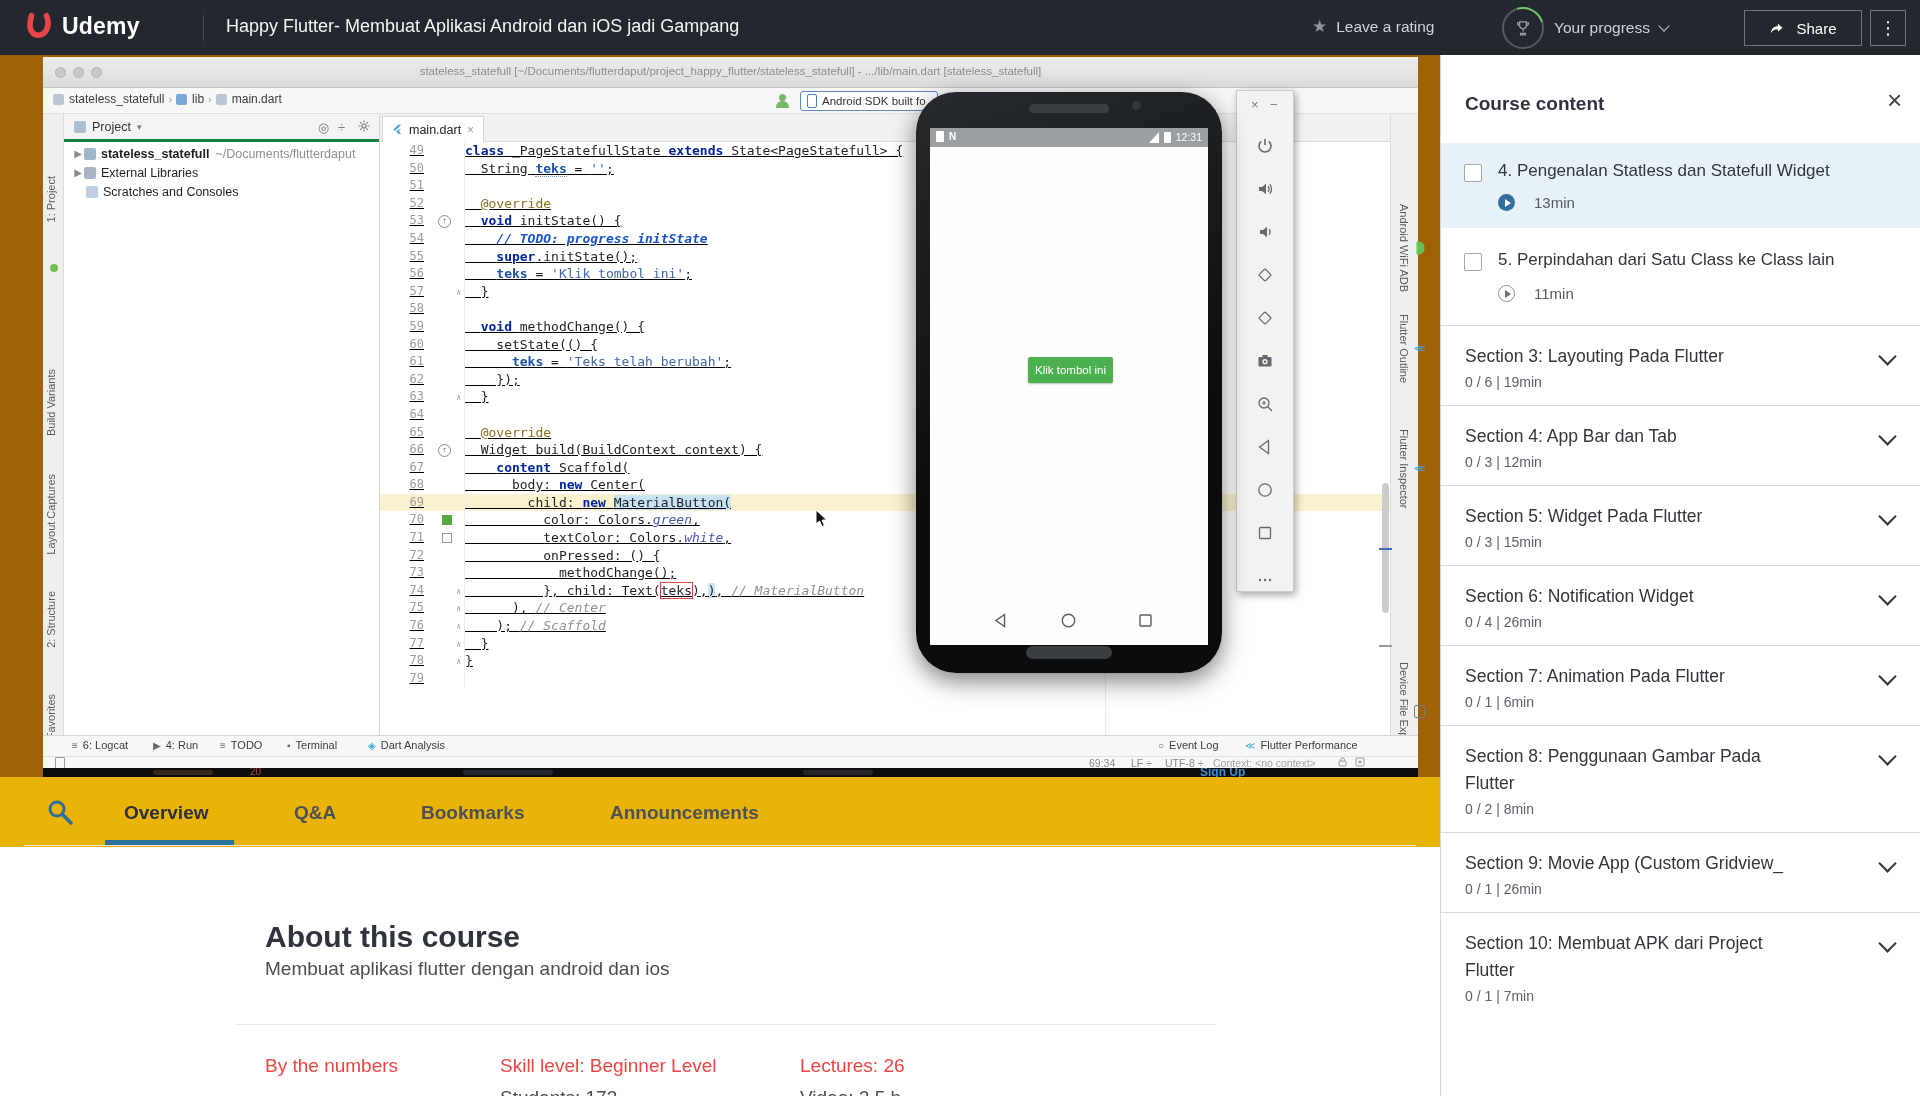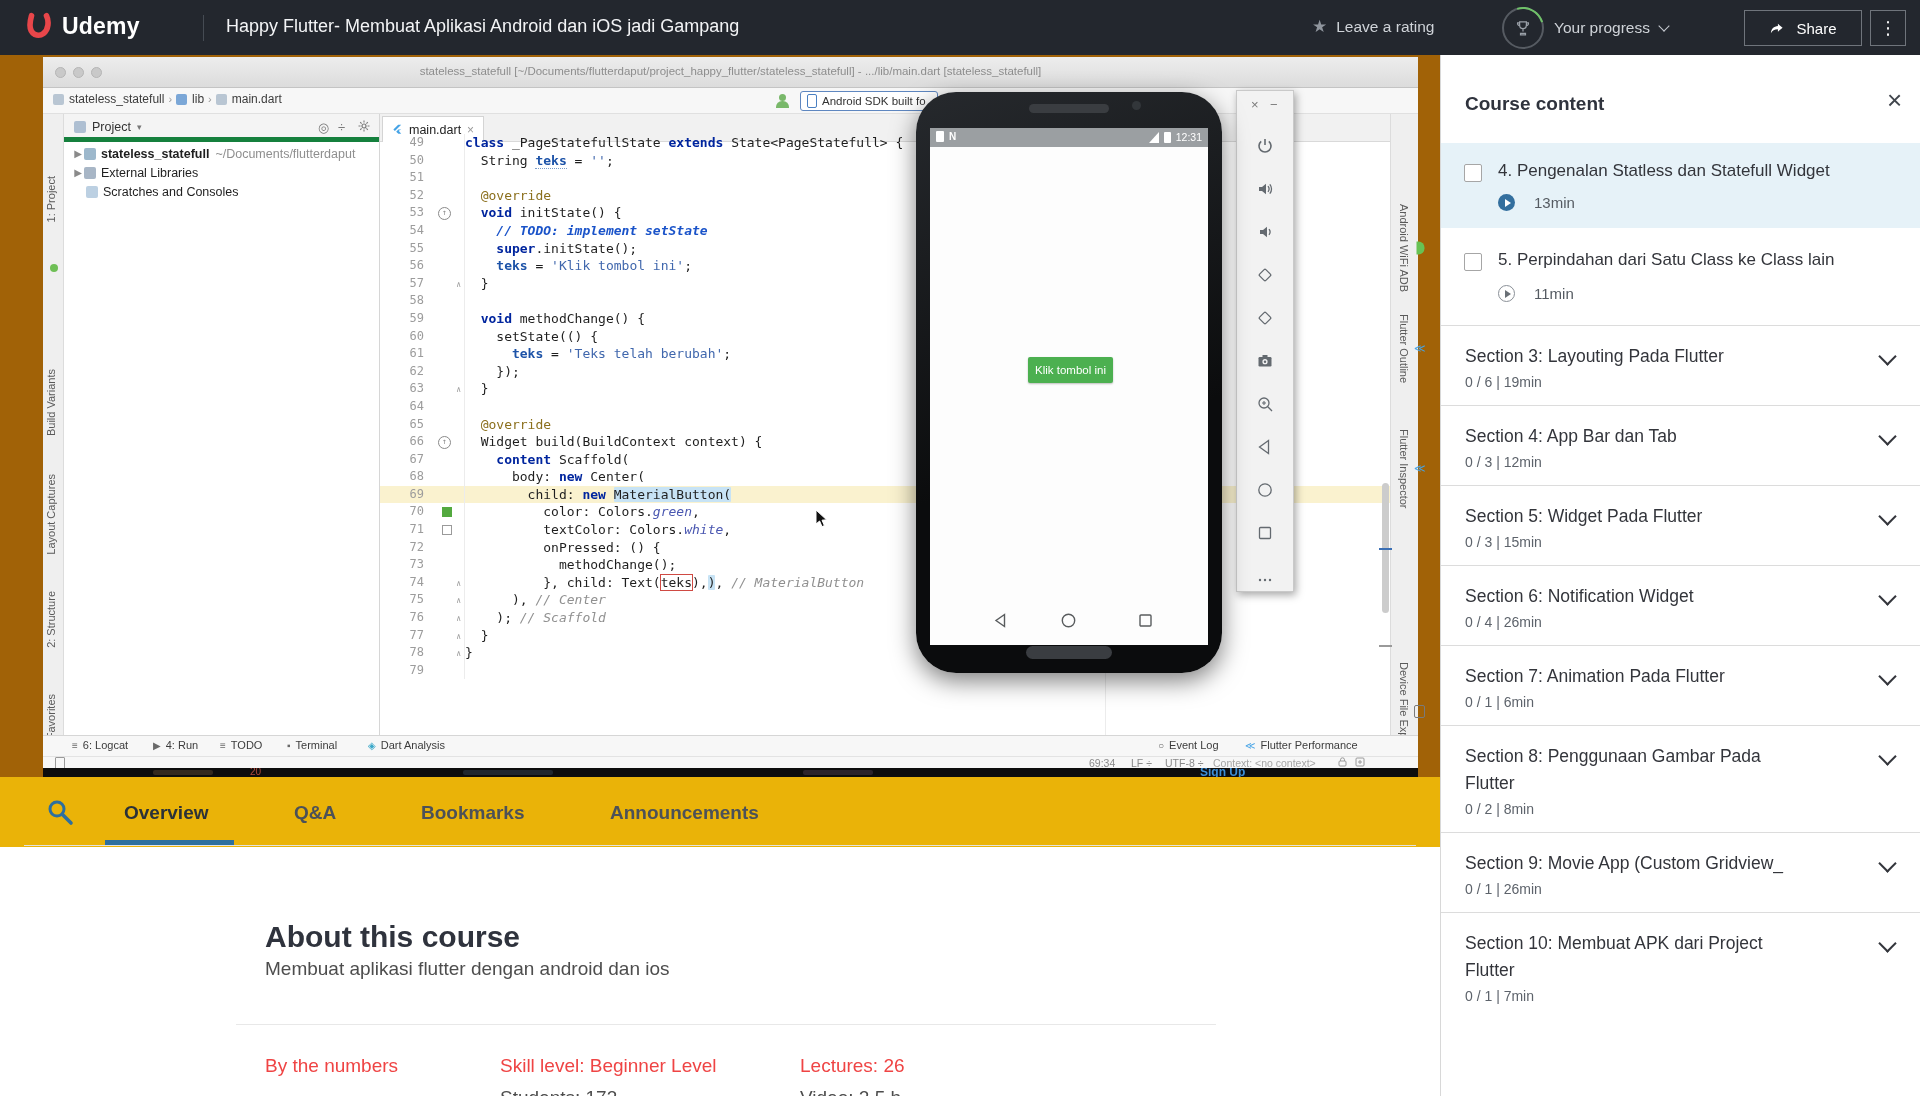--- a/index.html
+++ b/index.html
@@ -34,34 +34,34 @@
   #person-ic{position:absolute;left:732px;top:5px;width:15px;height:15px;}
   #person-ic .head{position:absolute;left:4px;top:1px;width:7px;height:7px;border-radius:50%;background:#79b86a;}
   #person-ic .body{position:absolute;left:1px;top:8px;width:13px;height:7px;border-radius:6px 6px 0 0;background:#79b86a;}
 
   #left-stripe{position:absolute;left:0;top:57px;width:21px;height:621px;background:#efefef;border-right:1px solid #dcdcdc;box-sizing:border-box;}
   .vlabel-l{position:absolute;left:2px;writing-mode:vertical-rl;transform:rotate(180deg);font-size:11px;color:#5a5a5a;white-space:nowrap;display:flex;align-items:center;gap:4px;}
   #right-stripe{position:absolute;left:1347px;top:57px;width:28px;height:621px;background:#efefef;border-left:1px solid #dcdcdc;box-sizing:border-box;}
   .vlabel-r{position:absolute;left:7px;writing-mode:vertical-rl;font-size:11px;color:#5a5a5a;white-space:nowrap;display:flex;flex-direction:column;align-items:center;gap:4px;}
 
   #project-panel{position:absolute;left:21px;top:57px;width:316px;height:621px;background:#fff;border-right:1px solid #d6d6d6;box-sizing:border-box;}
-  #proj-header{position:absolute;left:0;top:0;width:100%;height:28px;background:#f4f4f4;border-bottom:5px solid #15803d;box-sizing:border-box;font-size:12.5px;color:#333;}
+  #proj-header{position:absolute;left:0;top:0;width:100%;height:28px;background:#f4f4f4;border-bottom:3px solid #15803d;box-sizing:border-box;font-size:12.5px;color:#333;}
   #proj-header .ttl{position:absolute;left:10px;top:6px;display:flex;align-items:center;gap:6px;}
   #proj-header .hic{position:absolute;top:6px;color:#7a7a7a;font-size:13px;}
   .tree-row{position:absolute;left:0;width:100%;height:19px;font-size:12.5px;color:#1f1f1f;display:flex;align-items:center;white-space:nowrap;overflow:hidden;}
   .tree-arrow{color:#8a8a8a;font-size:10px;width:12px;text-align:center;}
   .tree-ic{width:12px;height:12px;border-radius:2px;margin-right:5px;flex:none;}
   .tree-path{color:#8f8f8f;margin-left:6px;}
 
   #editor-zone{position:absolute;left:337px;top:57px;width:1010px;height:621px;background:#fff;}
   #tab-strip{position:absolute;left:0;top:0;width:100%;height:28px;background:#f1f1f1;border-bottom:1px solid #d9d9d9;box-sizing:border-box;}
   #etab{position:absolute;left:2px;top:2px;height:26px;background:#fff;border:1px solid #d4d4d4;border-bottom:none;display:flex;align-items:center;gap:6px;padding:0 9px;font-size:12.5px;color:#222;box-sizing:border-box;}
   #etab .x{color:#9a9a9a;font-size:12px;}
   #margin-guide{position:absolute;left:725px;top:28px;bottom:0;width:1px;background:#ececec;}
-  #code-rows{position:absolute;left:0;top:20px;width:100%;}
+  #code-rows{position:absolute;left:0;top:28px;width:100%;text-decoration:underline;}
   .crow{display:flex;height:17.6px;line-height:17.6px;font-family:"DejaVu Sans Mono",monospace;font-size:13px;position:relative;}
   .crow.hl{background:#faf2cf;}
   .ln{width:44px;text-align:right;padding-right:10px;color:#9c9c9c;font-size:12px;flex:none;}
   .gut{width:30px;flex:none;position:relative;border-right:1px solid #ececec;}
   .ct{white-space:pre;color:#1f1f1f;}
   .kw{color:#00259e;font-weight:bold;}
   .pl{color:#1f1f1f;}
   .str{color:#4067ad;}
   .cmt{color:#909090;font-style:italic;}
   .todo{color:#1a53c9;font-weight:bold;font-style:italic;}
@@ -331,21 +331,21 @@
             <div class="crow">
               <span class="ln">53</span>
               <span class="gut">
                 <span class="ovr">↑</span>
               </span>
               <span class="ct"><span class="pl">  </span><span class="kw">void </span><span class="pl">initState() {</span></span>
             </div>
             <div class="crow">
               <span class="ln">54</span>
               <span class="gut"></span>
-              <span class="ct"><span class="pl">    </span><span class="todo">// TODO: implement setState</span></span>
+              <span class="ct"><span class="pl">    </span><span class="todo">// TODO: progress initState</span></span>
             </div>
             <div class="crow">
               <span class="ln">55</span>
               <span class="gut"></span>
               <span class="ct"><span class="pl">    </span><span class="kw">super</span><span class="pl">.initState();</span></span>
             </div>
             <div class="crow">
               <span class="ln">56</span>
               <span class="gut"></span>
               <span class="ct"><span class="pl">    </span><span class="fld">teks</span><span class="pl"> = </span><span class="str">'Klik tombol ini'</span><span class="pl">;</span></span>

